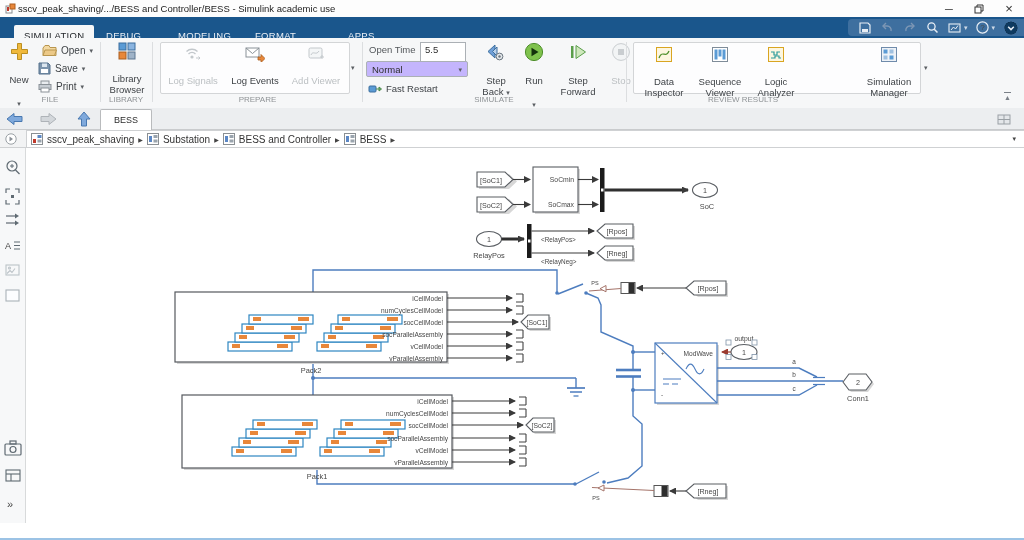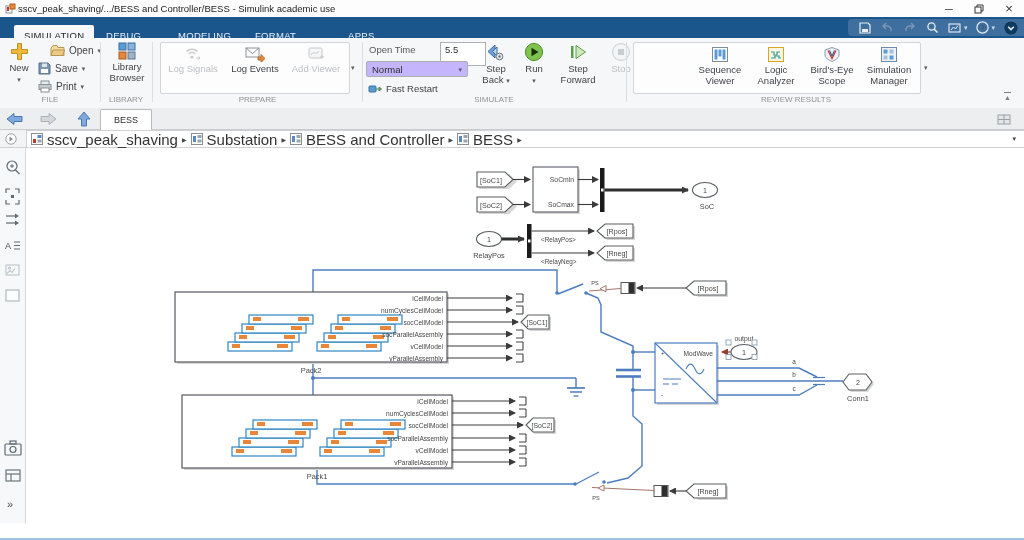--- a/index.html
+++ b/index.html
@@ -13,35 +13,35 @@
   .winbtn{width:30px;height:16px;display:flex;align-items:center;justify-content:center;color:#333;font-size:11px;}
   
   .tabstrip{left:0;top:17px;width:1024px;height:21px;background:#1a568c;}
   .rtab{position:absolute;top:8px;height:21px;display:flex;align-items:center;padding:0 10px;color:#e9eef4;font-size:9.5px;letter-spacing:.3px;}
   .rtab.active{background:#f6f7f8;color:#23262a;border-radius:2px 2px 0 0;}
   .qa{position:absolute;right:0;top:2px;height:17px;background:#3e6f9f;border-radius:4px 0 0 4px;display:flex;align-items:center;padding:0 6px 0 10px;gap:9px;}
   
   .ribbon{left:0;top:38px;width:1024px;height:70px;background:#f6f7f8;border-bottom:1px solid #c7c9cb;}
   .rsep{position:absolute;top:4px;width:1px;height:60px;background:#dcdee0;}
   .rlabel{position:absolute;top:57px;font-size:8px;color:#8f9396;text-align:center;}
-  .bigbtn{position:absolute;display:flex;flex-direction:column;align-items:center;justify-content:center;gap:2px;font-size:9.5px;line-height:1.12;text-align:center;color:#3f4347;padding-top:2px;}
+  .bigbtn{position:absolute;display:flex;flex-direction:column;align-items:center;justify-content:center;gap:14px;font-size:9.5px;line-height:1.12;text-align:center;color:#3f4347;padding-top:2px;}
   .bigbtn.dis{color:#bcc0c3;}
   .fbtn{position:absolute;display:flex;align-items:center;gap:4px;font-size:10px;color:#3f4347;height:15px;}
   .caret{font-size:7px;color:#5a5e62;line-height:1;}
   .gallery{position:absolute;background:#fdfdfe;border:1px solid #d3d5d7;border-radius:2px;}
   .stime-input{position:absolute;background:#fff;border:1px solid #abb0b5;font-size:9.5px;color:#2e2e2e;padding:1px 4px;box-sizing:border-box;font-family:"Liberation Sans",sans-serif;}
   .combo{position:absolute;background:#c4b5fd;border:1px solid #abb0b5;border-radius:2px;display:flex;align-items:center;justify-content:space-between;padding:0 5px;font-size:9.5px;color:#2e2e2e;box-sizing:border-box;}
   .fr-row{position:absolute;display:flex;align-items:center;gap:4px;font-size:9.5px;color:#3f4347;}
   
   .navrow{left:0;top:108px;width:1024px;height:22px;background:#eceef0;border-bottom:1px solid #c9cbcd;box-sizing:border-box;}
   .doctab{position:absolute;left:100px;top:1px;width:52px;height:21px;background:#fff;border:1px solid #b9bbbd;border-bottom:none;border-radius:2px 2px 0 0;display:flex;align-items:center;justify-content:center;font-size:9px;color:#2c2c2c;box-sizing:border-box;}
   
   .crumbgutter{left:0;top:130px;width:26px;height:18px;background:#f2f3f4;border-bottom:1px solid #cfd1d3;box-sizing:border-box;}
   .crumbbar{left:26px;top:130px;width:998px;height:18px;background:#fff;border:1px solid #cfd1d3;border-right:none;display:flex;align-items:center;padding-left:4px;gap:4px;box-sizing:border-box;}
-  .crumb-item{display:flex;align-items:center;gap:3px;font-size:15px;color:#333;}
+  .crumb-item{display:flex;align-items:center;gap:3px;font-size:10px;color:#333;}
   .crumb-sep{font-size:6px;color:#444;}
   
   .workspace{left:0;top:148px;width:1024px;height:375px;background:#fff;}
   .palette{position:absolute;left:0;top:0;width:26px;height:375px;background:#f7f8f9;border-right:1px solid #d8dadb;box-sizing:border-box;}
   
   .statusbar{left:0;top:523px;width:1024px;height:15px;background:#f1f1f1;border-top:1px solid #d7d7d7;display:flex;align-items:center;font-size:9px;color:#3c3c3c;box-sizing:border-box;}
   svg text{font-family:"Liberation Sans","DejaVu Sans",sans-serif;fill:#474747;}
   .wb{stroke:#3a3a3a;stroke-width:1.1;fill:none;}
   .wbl{stroke:#4d7dbf;stroke-width:1.4;fill:none;}
   .brown{stroke:#a5746a;stroke-width:1.1;fill:none;}
@@ -122,21 +122,21 @@
 
   <div class="abs ribbon">
 
     <div class="bigbtn" style="left:4px;top:2px;width:30px">
       <svg width="19" height="19">
           <path d="M7.5 1.5 h4 v6 h6 v4 h-6 v6 h-4 v-6 h-6 v-4 h6 z" fill="#f0b93c" stroke="#bb8f22"></path>
         </svg>
       <span>New</span>
       <span class="caret">▾</span>
     </div>
-    <div class="fbtn" style="left:50px;top:5px">
+    <div class="fbtn" style="left:42px;top:5px">
       <svg width="15" height="13">
           <path d="M1 4 l2-2.5 h4 l1 2 h6 v8 H1z" fill="#f3d9a2" stroke="#b9964f"></path>
           <path d="M1 11.5 L3 6 h11.5 l-2 5.5z" fill="#ecc988" stroke="#b9964f"></path>
         </svg>
       <span>Open</span>
       <span class="caret">▾</span>
     </div>
     <div class="fbtn" style="left:38px;top:23px">
       <svg width="13" height="13">
           <path d="M1 1 h9 l2 2 v9 H1z" fill="#7d95ad" stroke="#54708c"></path>
@@ -193,21 +193,21 @@
           <path d="M3 9 c2-5 5 1 8-4" fill="none" stroke="#c3c8cc"></path>
           <path d="M12 11 h4 m-2 -2 v4" stroke="#c3c8cc"></path>
         </svg>
       <span>Add Viewer</span>
     </div>
     <span class="caret" style="position:absolute;left:351px;top:26px">▾</span>
     <div class="rlabel" style="left:160px;width:195px">PREPARE</div>
     <div class="rsep" style="left:362px"></div>
 
     <span class="abs" style="left:369px;top:6px;font-size:9.5px;color:#53575b">Open Time</span>
-    <div class="stime-input" style="left:440px;top:4px;width:46px;height:24px">5.5</div>
+    <div class="stime-input" style="left:420px;top:4px;width:46px;height:24px">5.5</div>
     <div class="combo" style="left:366px;top:23px;width:102px;height:16px">
       <span>Normal</span>
       <span class="caret">▾</span>
     </div>
     <div class="fr-row" style="left:368px;top:45px">
       <svg width="14" height="10">
           <rect x="1" y="2" width="7" height="6" rx="1" fill="#5b9bd5" stroke="#3d6f9e"></rect>
           <path d="M8 5 h3 m0-2 l2.5 2 -2.5 2z" fill="#6fae6f" stroke="#4c8b4c"></path>
         </svg>
       <span>Fast Restart</span>
@@ -240,57 +240,56 @@
       <svg width="20" height="20">
           <circle cx="10" cy="10" r="8.4" fill="#f2f4f5" stroke="#c9cdd0"></circle>
           <rect x="7" y="7" width="6" height="6" fill="#c9cdd0"></rect>
         </svg>
       <span>Stop</span>
     </div>
     <div class="rlabel" style="left:362px;width:264px">SIMULATE</div>
     <div class="rsep" style="left:626px"></div>
 
     <div class="gallery" style="left:633px;top:4px;width:286px;height:50px"></div>
+    <div class="bigbtn" style="left:636px;top:6px;width:56px">
+      <svg width="18" height="17">
+          <rect x="1.5" y="1.5" width="15" height="14" fill="#fdf6e0" stroke="#d9a521"></rect>
+          <path d="M4 12 C7 3 11 13 14 5" fill="none" stroke="#4e8f2b" stroke-width="1.3"></path>
+        </svg>
+      <span>Data Inspector</span>
+    </div>
     <div class="bigbtn" style="left:692px;top:6px;width:56px">
       <svg width="18" height="17">
           <rect x="1.5" y="1.5" width="15" height="14" fill="#fff" stroke="#7f8c99"></rect>
           <rect x="3.5" y="3.5" width="3" height="10" fill="#5b9bd5"></rect>
           <rect x="7.5" y="3.5" width="3" height="7" fill="#5b9bd5"></rect>
           <rect x="11.5" y="3.5" width="3" height="10" fill="#5b9bd5"></rect>
         </svg>
       <span>Sequence Viewer</span>
     </div>
     <div class="bigbtn" style="left:748px;top:6px;width:56px">
       <svg width="18" height="17">
           <rect x="1.5" y="1.5" width="15" height="14" fill="#fdf6e0" stroke="#d9a521"></rect>
           <path d="M4 6 h3 v3 h3 v-3 h3" fill="none" stroke="#2e9b9b" stroke-width="1.2"></path>
           <path d="M4 12 h4 v-2 h4 v2 h2" fill="none" stroke="#2e9b9b" stroke-width="1.2"></path>
         </svg>
       <span>Logic Analyzer</span>
-    </div>
-    <div class="bigbtn" style="left:804px;top:6px;width:56px">
-      <svg width="18" height="17">
-          <path d="M9 1.5 l7 2.5 v5 c0 4 -7 6.5 -7 6.5 c0 0 -7 -2.5 -7 -6.5 v-5 z" fill="#eef2f7" stroke="#8a9aad"></path>
-          <path d="M5 4.5 L9 12.5 L13 4.5" fill="none" stroke="#c0392b" stroke-width="1.3"></path>
-          <path d="M6.5 4.5 L9 10 M11.5 4.5 L9 10" stroke="#2e5fa3" stroke-width="1.1"></path>
-        </svg>
-      <span>Bird's-Eye Scope</span>
     </div>
     <div class="bigbtn" style="left:860px;top:6px;width:58px">
       <svg width="18" height="17">
           <rect x="1.5" y="1.5" width="15" height="14" fill="#eef2f7" stroke="#6f8bab"></rect>
           <rect x="3.5" y="3.5" width="4" height="4" fill="#5b9bd5"></rect>
           <rect x="9.5" y="3.5" width="4" height="4" fill="#9fc0e0"></rect>
           <rect x="3.5" y="9.5" width="4" height="4" fill="#9fc0e0"></rect>
           <rect x="9.5" y="9.5" width="4" height="4" fill="#5b9bd5"></rect>
         </svg>
       <span>Simulation Manager</span>
     </div>
     <span class="caret" style="position:absolute;left:924px;top:26px">▾</span>
-    <div class="rlabel" style="left:646px;width:300px">REVIEW RESULTS</div>
+    <div class="rlabel" style="left:593px;width:300px">REVIEW RESULTS</div>
 
     <span class="abs" style="left:1004px;top:54px;font-size:7px;color:#7a8088;border-top:1px solid #7a8088;line-height:1.4">▲</span>
   </div>
 
   <div class="abs navrow">
     <svg class="abs" style="left:6px;top:4px" width="17" height="14">
         <path d="M1 7 L8 1.5 V4.5 H16 V9.5 H8 V12.5 z" fill="#7fa9dc" stroke="#4878b0"></path>
       </svg>
     <svg class="abs" style="left:40px;top:4px" width="17" height="14">
         <path d="M16 7 L9 1.5 V4.5 H1 V9.5 H9 V12.5 z" fill="#d3d7db" stroke="#aeb3b8"></path>

